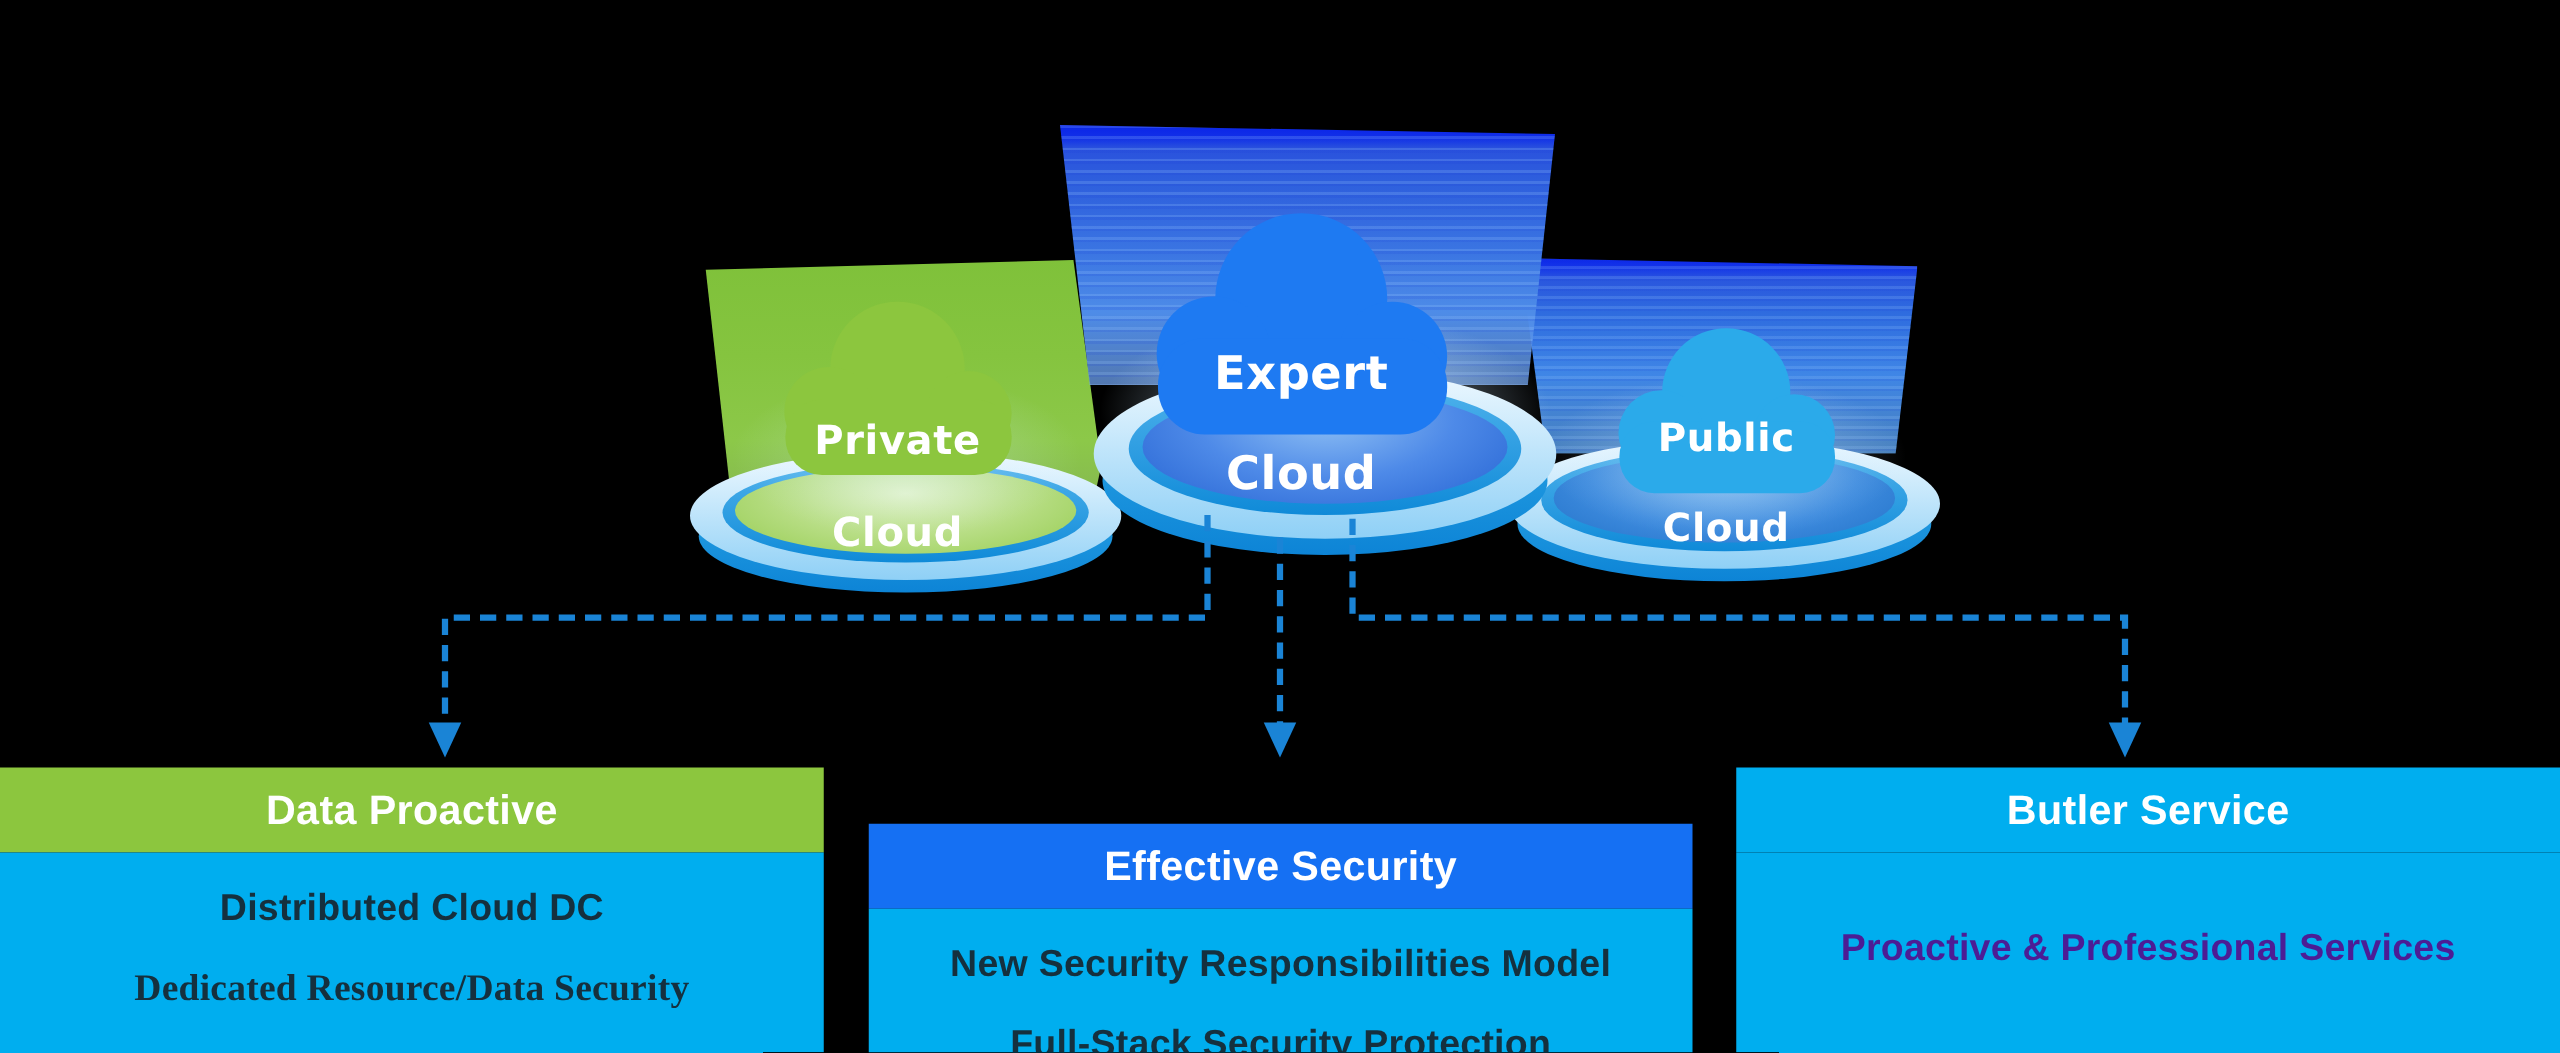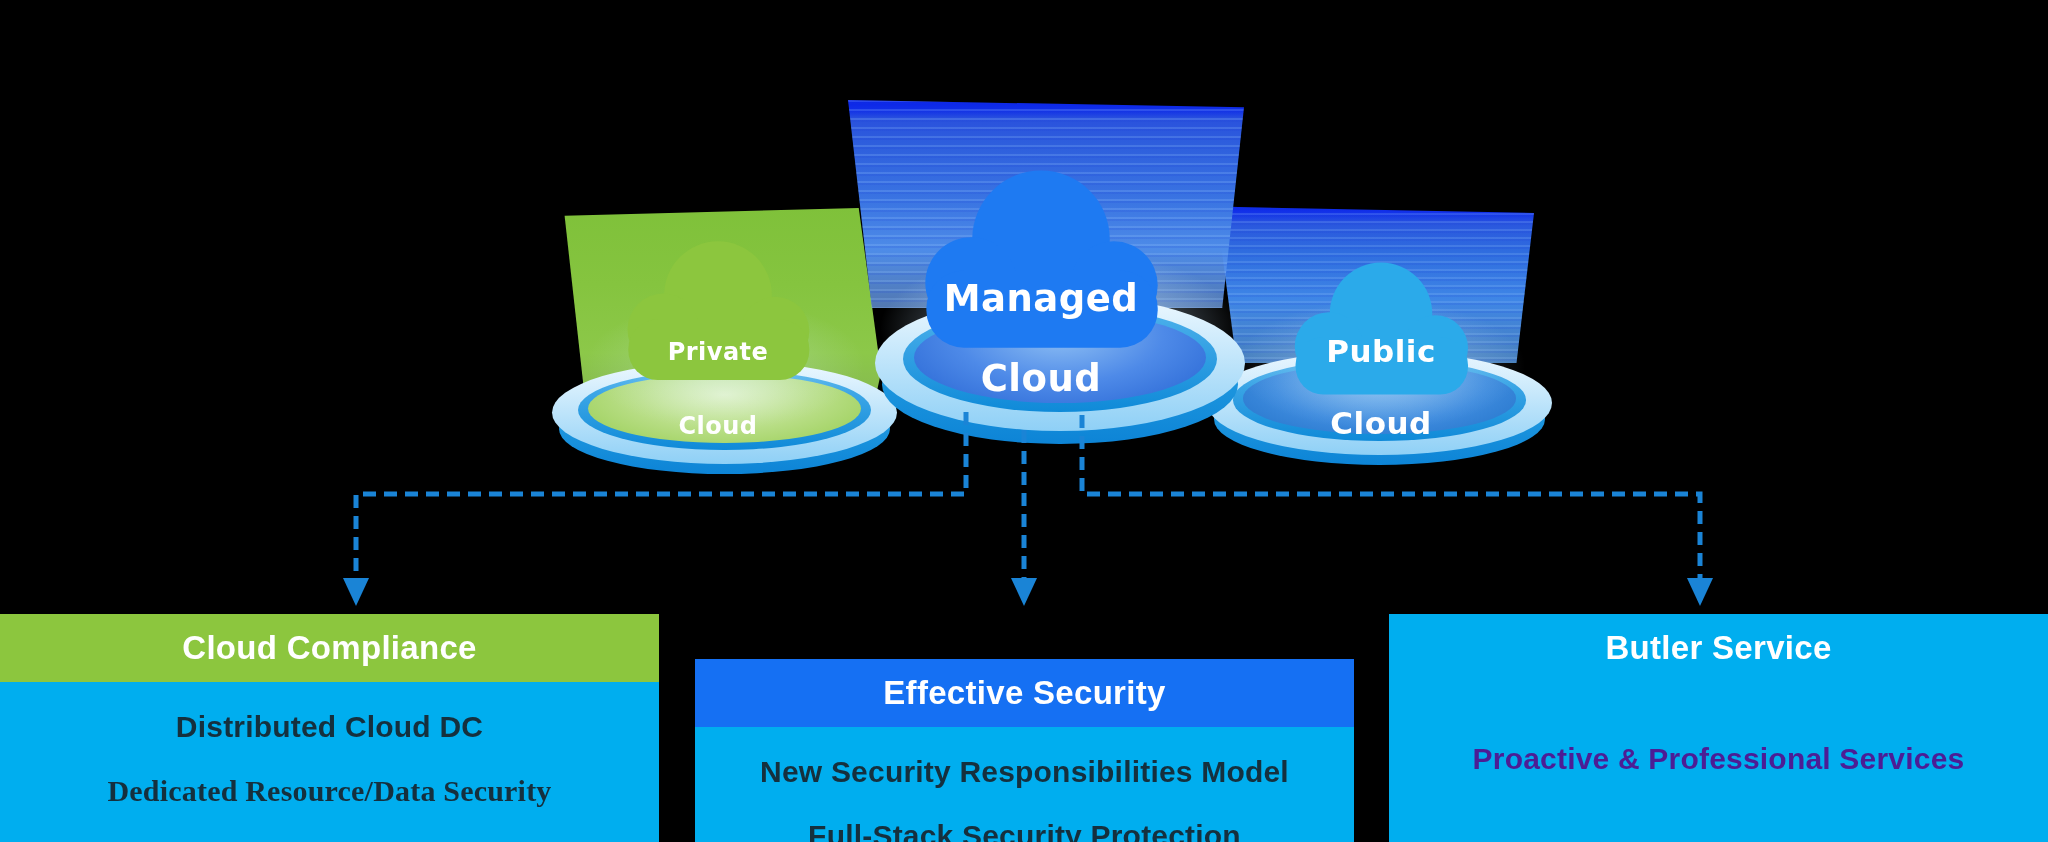--- a/index.html
+++ b/index.html
@@ -46,21 +46,21 @@
   .halo-public{left:1235px;top:300px;width:290px;height:130px;
     background:radial-gradient(closest-side,rgba(200,230,253,.40),rgba(200,230,253,0) 100%);}
   .halo-private{left:585px;top:300px;width:280px;height:130px;
     background:radial-gradient(closest-side,rgba(215,240,255,.35),rgba(215,240,255,0) 100%);}
   
   .cloud-svg{position:absolute;overflow:visible;}
   .cloud-label{
     position:absolute;text-align:center;color:#fff;font-weight:bold;
     font-family:"DejaVu Sans", sans-serif;letter-spacing:.5px;white-space:pre-line;
   }
-  .label-private{left:610px;top:297px;width:216px;font-size:24px;line-height:37px;}
+  .label-private{left:610px;top:297px;width:216px;font-size:32px;line-height:37px;}
   .label-managed{left:905px;top:239px;width:272px;font-size:37px;line-height:40px;}
   .label-public{left:1276px;top:297px;width:210px;font-size:31px;line-height:36px;}
   
   .connectors{position:absolute;left:0;top:0;pointer-events:none;}
   .connectors path{fill:none;stroke-width:5px;stroke-dasharray:13 8;}
   
   .card{position:absolute;top:614px;width:659px;height:228px;}
   .card-header{
     height:68px;display:flex;align-items:center;justify-content:center;
     color:#fff;font-weight:bold;font-size:33px;letter-spacing:.3px;
@@ -130,38 +130,38 @@
       <div class="p-ring"></div>
       <div class="p-top p-top-managed"></div>
     </div>
     <svg class="cloud-svg" style="left: 905px; top: 158px; fill: rgb(30, 122, 242);" width="272" height="198" viewBox="0 0 260 190">
       <circle cx="130" cy="78" r="66"></circle>
       <circle cx="63" cy="120" r="44"></circle>
       <circle cx="200" cy="122" r="42"></circle>
       <rect x="20" y="108" width="222" height="74" rx="36"></rect>
     </svg>
     <div class="cloud-label label-managed">
-      <div>Managed</div>
+      <div>Expert</div>
       <div>Cloud</div>
     </div>
   </div>
 
   <svg class="connectors" width="2048" height="842" viewBox="0 0 2048 842">
     <g style="stroke: rgb(26, 132, 214);">
       <path d="M 966 412 L 966 494 L 356 494 L 356 580"></path>
       <path d="M 1024 430 L 1024 580"></path>
       <path d="M 1082 415 L 1082 494 L 1700 494 L 1700 580"></path>
     </g>
     <polygon points="343,578 369,578 356,606" stroke="none" style="fill: rgb(26, 132, 214);"></polygon>
     <polygon points="1011,578 1037,578 1024,606" stroke="none" style="fill: rgb(26, 132, 214);"></polygon>
     <polygon points="1687,578 1713,578 1700,606" stroke="none" style="fill: rgb(26, 132, 214);"></polygon>
   </svg>
 
   <div class="card card-1">
-    <div class="card-header" style="background: rgb(140, 198, 62);">Cloud Compliance</div>
+    <div class="card-header" style="background: rgb(140, 198, 62);">Data Proactive</div>
     <div class="card-body" style="background: rgb(0, 174, 239);">
       <div style="color: rgb(21, 48, 62);">Distributed Cloud DC</div>
       <div style="color: rgb(21, 48, 62); font-family: Liberation Serif, serif;">Dedicated Resource/Data Security</div>
     </div>
   </div>
 
   <div class="card card-2">
     <div class="card-header" style="background: rgb(21, 112, 243); margin-top: 45px;">Effective Security</div>
     <div class="card-body" style="background: rgb(0, 174, 239);">
       <div style="color: rgb(21, 48, 62);">New Security Responsibilities Model</div>

